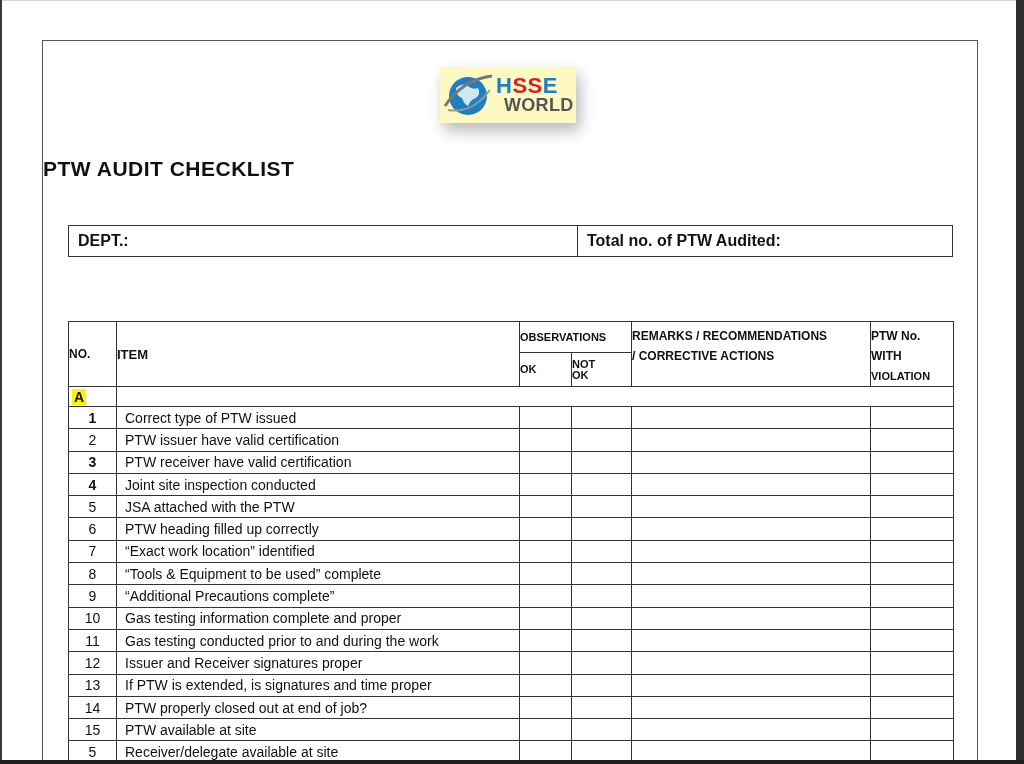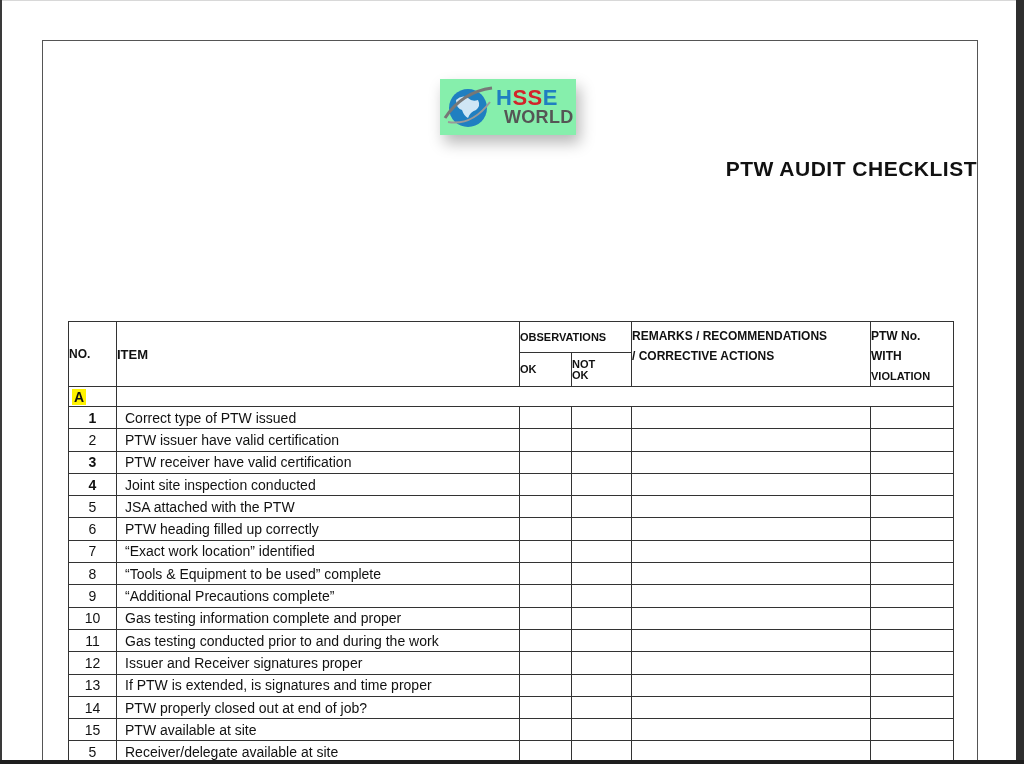--- a/index.html
+++ b/index.html
@@ -13,29 +13,29 @@
   .frame-top { position: absolute; left: 0; top: 0; width: 1024px; height: 1px; background: #d8d8d8; }
   .frame-bottom { position: absolute; left: 0; top: 760px; width: 1024px; height: 4px; background: #1e1e1e; }
 
   .page {
     position: absolute; left: 42px; top: 40px; width: 934px; height: 730px;
     border-top: 1.5px solid #555; border-left: 1.5px solid #555; border-right: 1.5px solid #555;
     background: #fff;
   }
   .logo {
     position: absolute; left: 397px; top: 26px; width: 136px; height: 56px;
-    background: #86efac; box-shadow: 4px 8px 14px rgba(0,0,0,0.28); margin-top: 12px;
+    background: #fef9c3; box-shadow: 4px 8px 14px rgba(0,0,0,0.28);
   }
   .logo svg { position: absolute; left: 2px; top: 3px; }
   .logo .word1 { position: absolute; left: 56px; top: 6px; font: bold 22px "Liberation Sans", sans-serif; color: #1f7fc1; letter-spacing: 0.5px; }
   .logo .word1 .s { color: #d2232a; }
   .logo .word2 { position: absolute; left: 64px; top: 28px; font: bold 18px "Liberation Sans", sans-serif; color: #555; letter-spacing: 0.3px; }
 
   .title {
-    position: absolute; left: 0; top: 116px; width: 934px; text-align: right;
+    position: absolute; left: 0; top: 116px; width: 934px; text-align: left;
     font: bold 21px "Liberation Sans", sans-serif; color: #111; letter-spacing: 0.5px;
   }
 
   table.meta {
     position: absolute; left: 25px; top: 184px; width: 885px;
     border-collapse: collapse;
   }
   table.meta td {
     border: 1.5px solid #333; height: 30px; padding: 0 0 0 9px;
     font: bold 16px "Liberation Sans", sans-serif; color: #111; vertical-align: middle;
@@ -80,20 +80,24 @@
       <path d="M6 40 Q30 44 48 20" stroke="#999" stroke-width="2" fill="none"></path>
     </svg>
     <div class="word1"><span>H</span><span class="s">SS</span><span>E</span></div>
     <div class="word2">WORLD</div>
   </div>
 
   <div class="title">PTW AUDIT CHECKLIST</div>
 
   <table class="meta">
     <tbody>
+        <tr>
+      <td class="left"><span>DEPT.:</span></td>
+      <td><span>Total no. of PTW Audited:</span></td>
+    </tr>
   </tbody>
     </table>
 
   <table class="check">
     <colgroup>
       <col style="width:48px">
         <col style="width:403px">
         <col style="width:52px">
         <col style="width:60px">
         <col style="width:239px">

